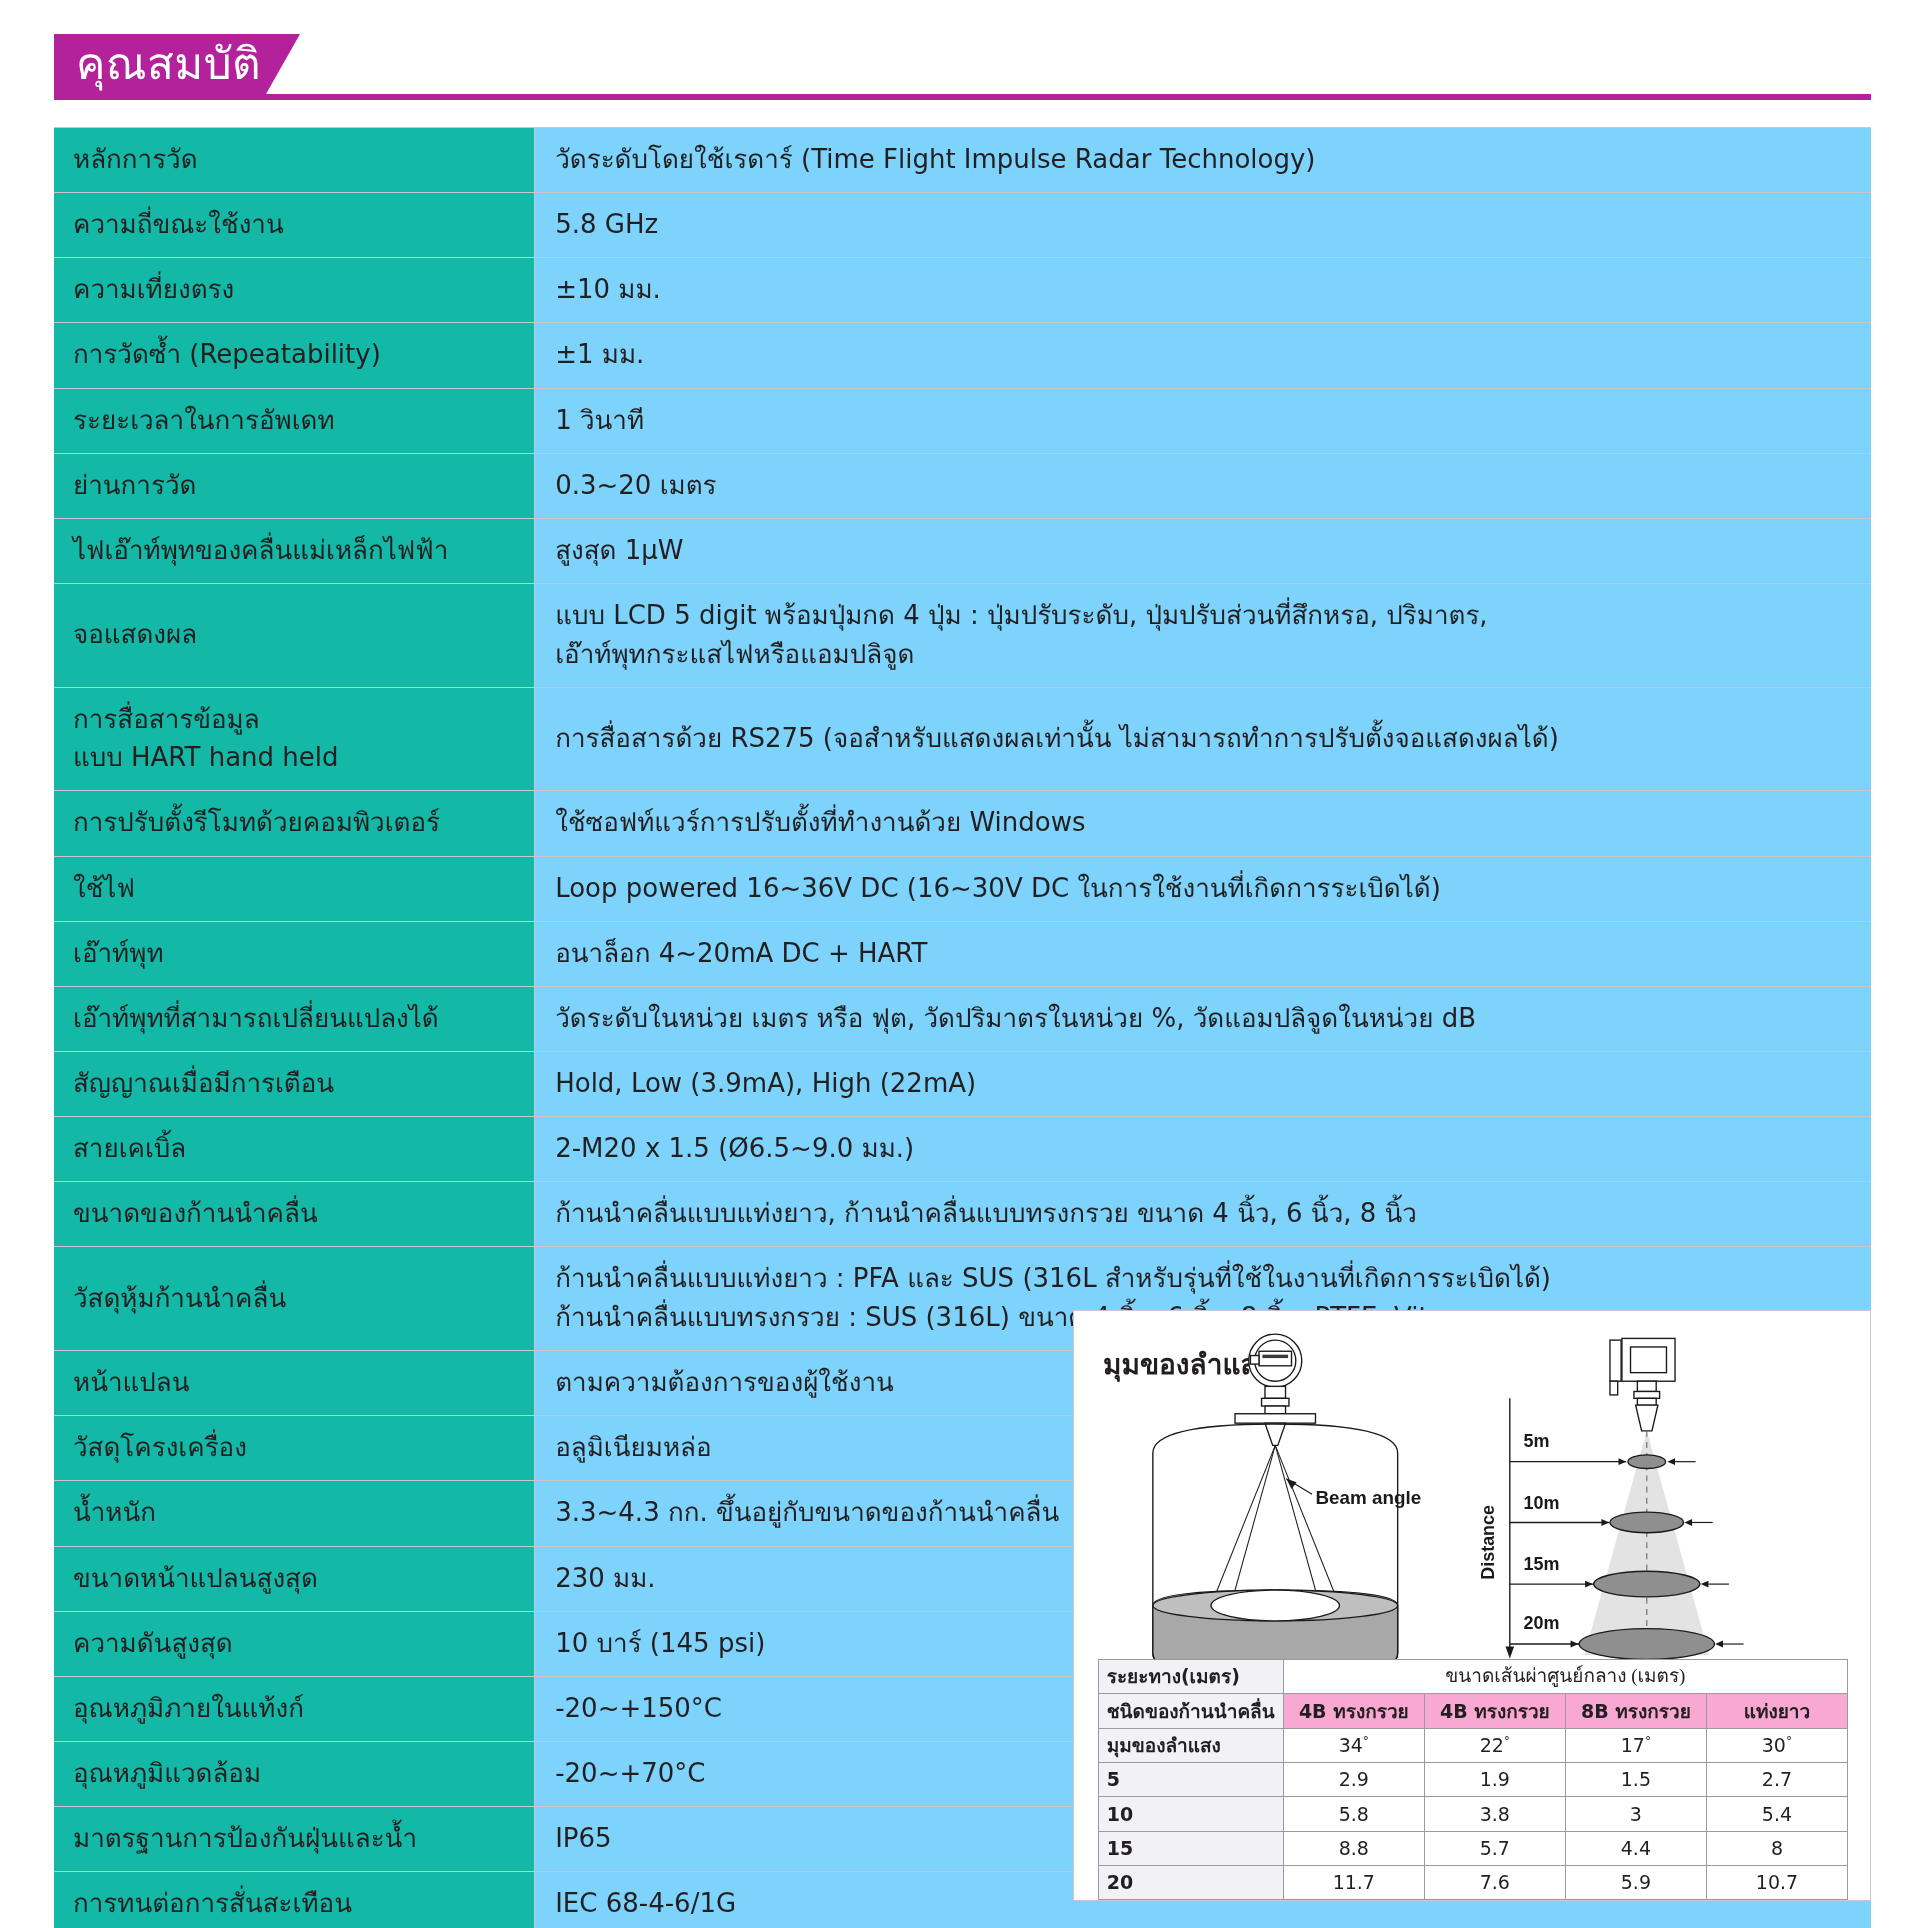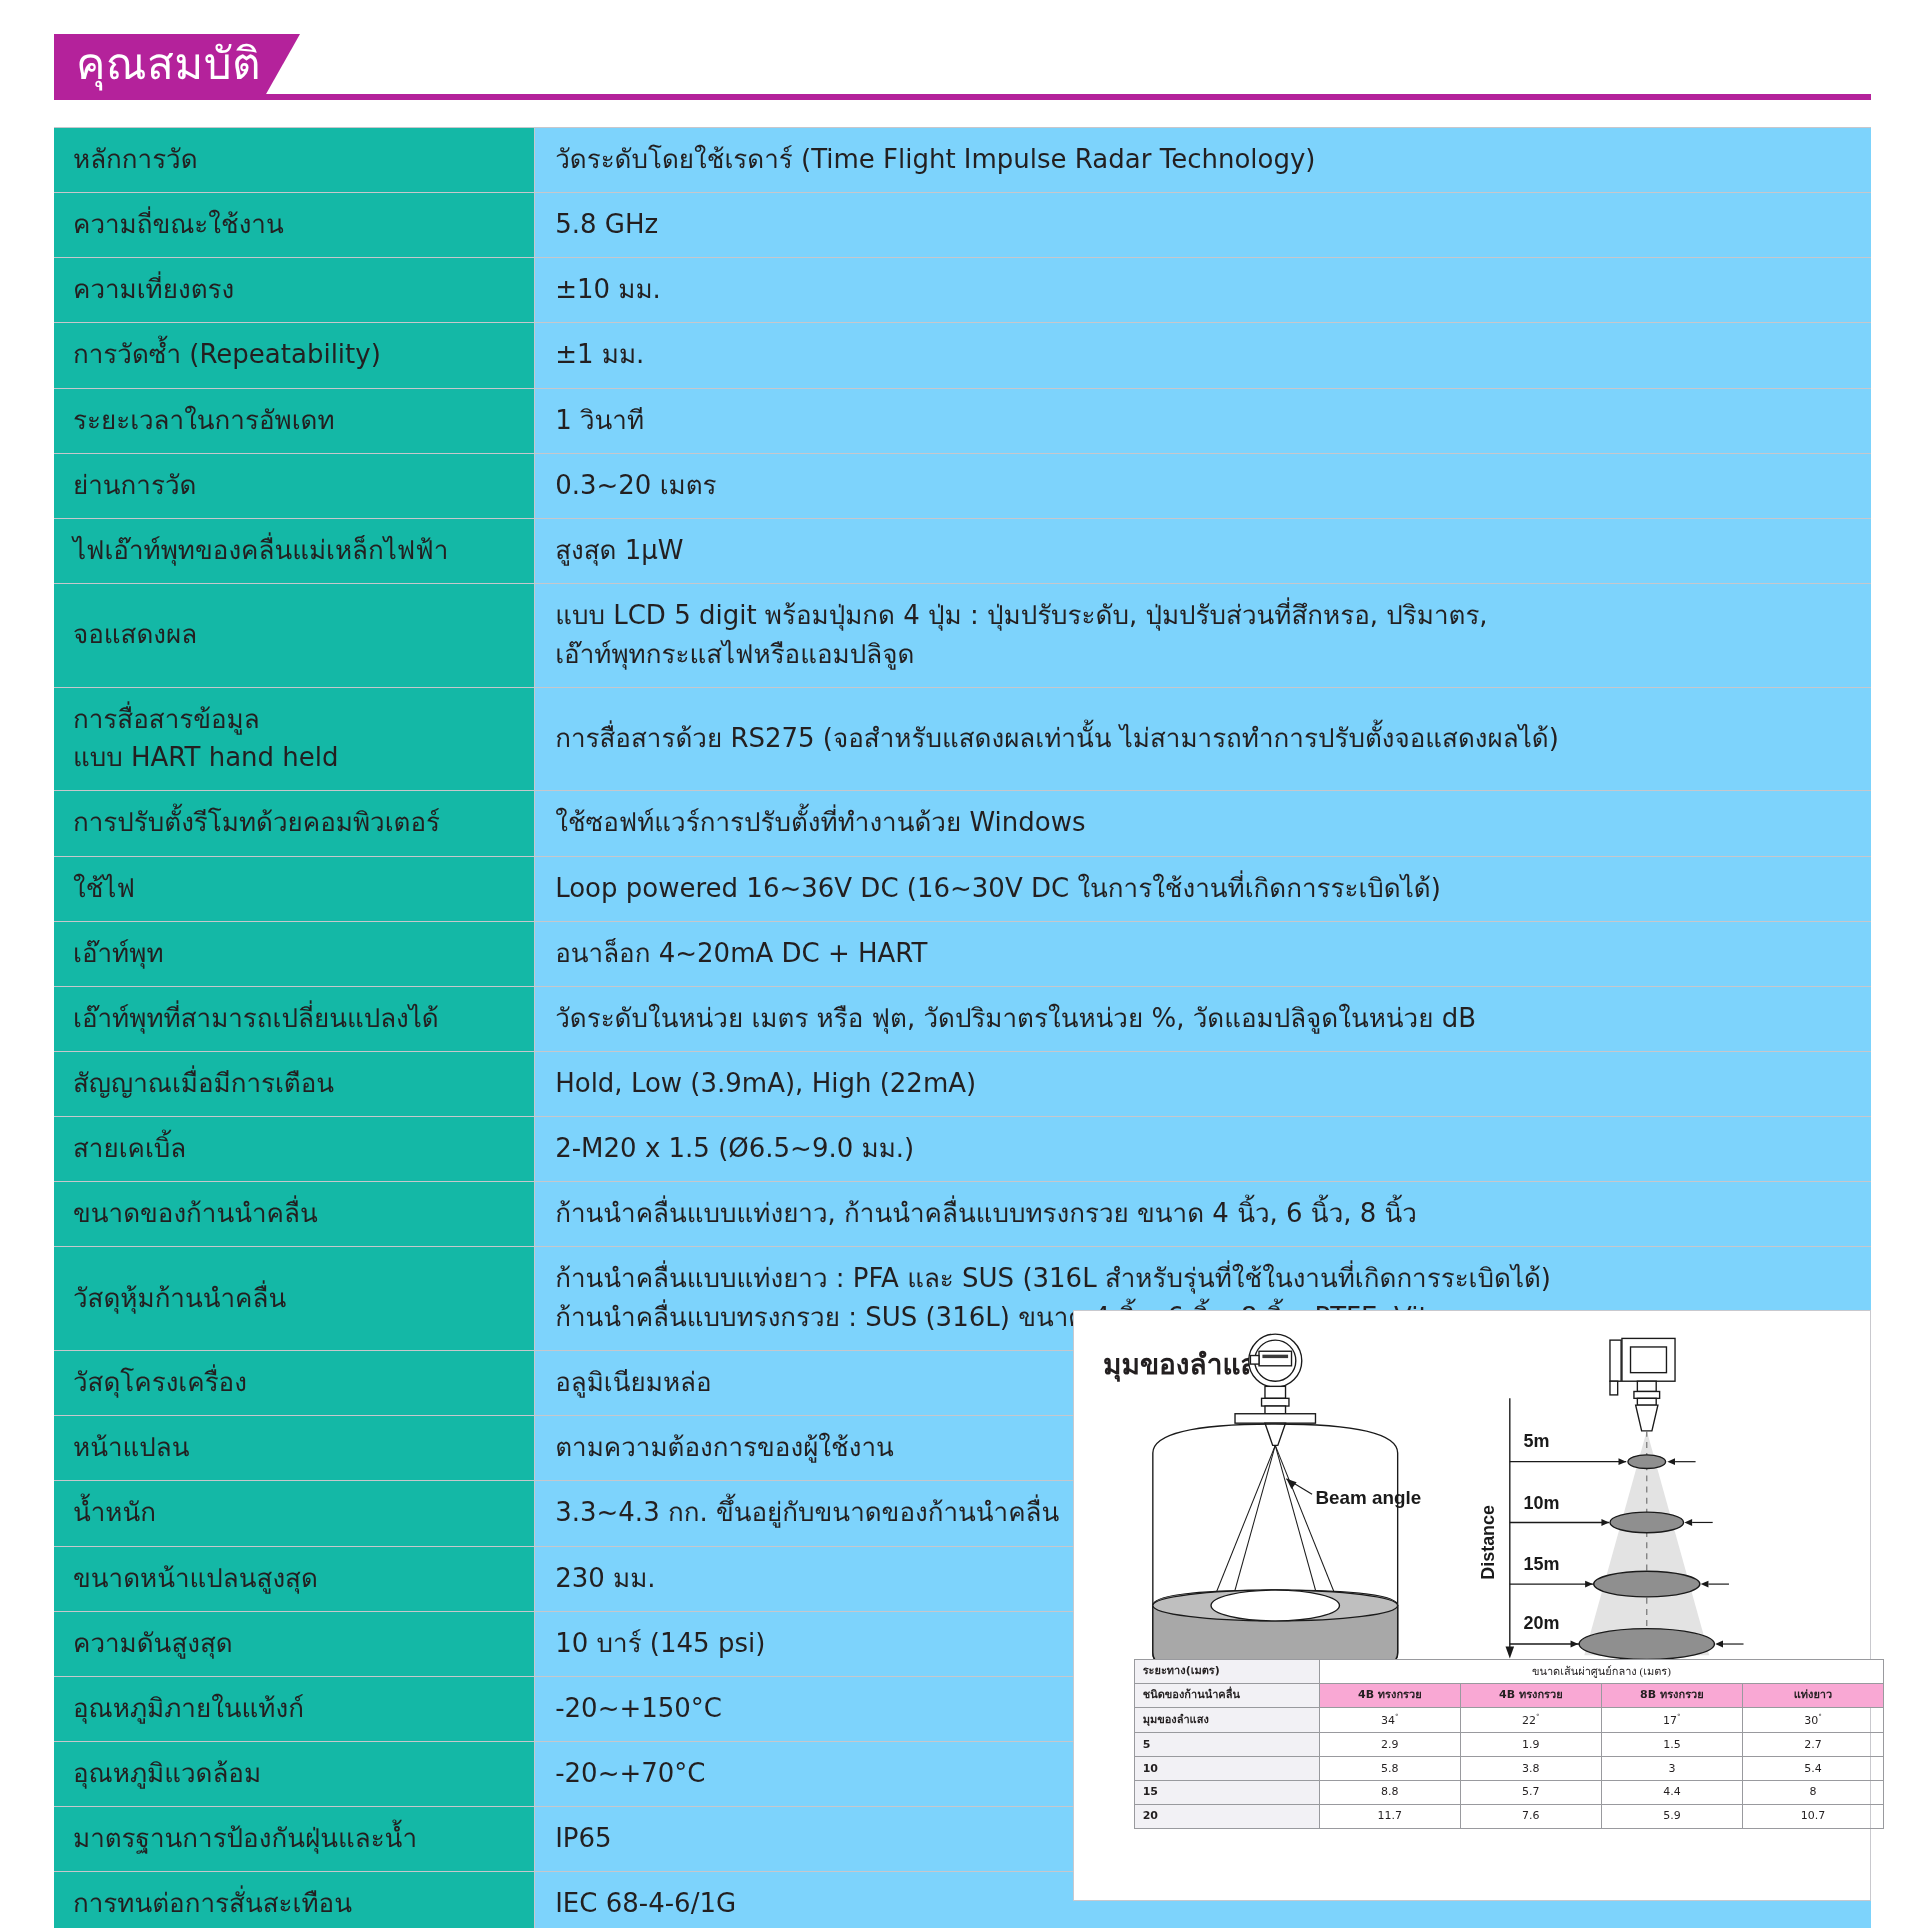--- a/index.html
+++ b/index.html
@@ -83,22 +83,21 @@
     width:764px;height:339px;
   }
 
   
   .beam-table{
     position:absolute;
     left:24px;top:348px;
     width:750px;
     border-collapse:collapse;
     table-layout:fixed;
-    font-size:11px;
-    margin-left:36px;
+    font-size:19px;
   }
   .beam-table td{
     border:1.3px solid #999a9e;
     padding:4.3px 5.1px;
     text-align:center;
     line-height:1.3;
     color:#231f20;
   }
   .beam-table td.hd-left{
     background:#f2f1f5;
@@ -267,32 +266,32 @@
         <td class="k">
           <span class="v-line">วัสดุหุ้มก้านนำคลื่น</span>
         </td>
         <td class="v">
           <span class="v-line">ก้านนำคลื่นแบบแท่งยาว : PFA และ SUS (316L สำหรับรุ่นที่ใช้ในงานที่เกิดการระเบิดได้)</span>
           <span class="v-line">ก้านนำคลื่นแบบทรงกรวย : SUS (316L) ขนาด 4 นิ้ว, 6 นิ้ว, 8 นิ้ว, PTFE, Viton</span>
         </td>
       </tr>
       <tr>
         <td class="k">
+          <span class="v-line">หน้าแปลน</span>
+        </td>
+        <td class="v">
+          <span class="v-line">ตามความต้องการของผู้ใช้งาน</span>
+        </td>
+      </tr>
+      <tr>
+        <td class="k">
           <span class="v-line">วัสดุโครงเครื่อง</span>
         </td>
         <td class="v">
           <span class="v-line">อลูมิเนียมหล่อ</span>
-        </td>
-      </tr>
-      <tr>
-        <td class="k">
-          <span class="v-line">หน้าแปลน</span>
-        </td>
-        <td class="v">
-          <span class="v-line">ตามความต้องการของผู้ใช้งาน</span>
         </td>
       </tr>
       <tr>
         <td class="k">
           <span class="v-line">น้ำหนัก</span>
         </td>
         <td class="v">
           <span class="v-line">3.3~4.3 กก. ขึ้นอยู่กับขนาดของก้านนำคลื่น</span>
         </td>
       </tr>

